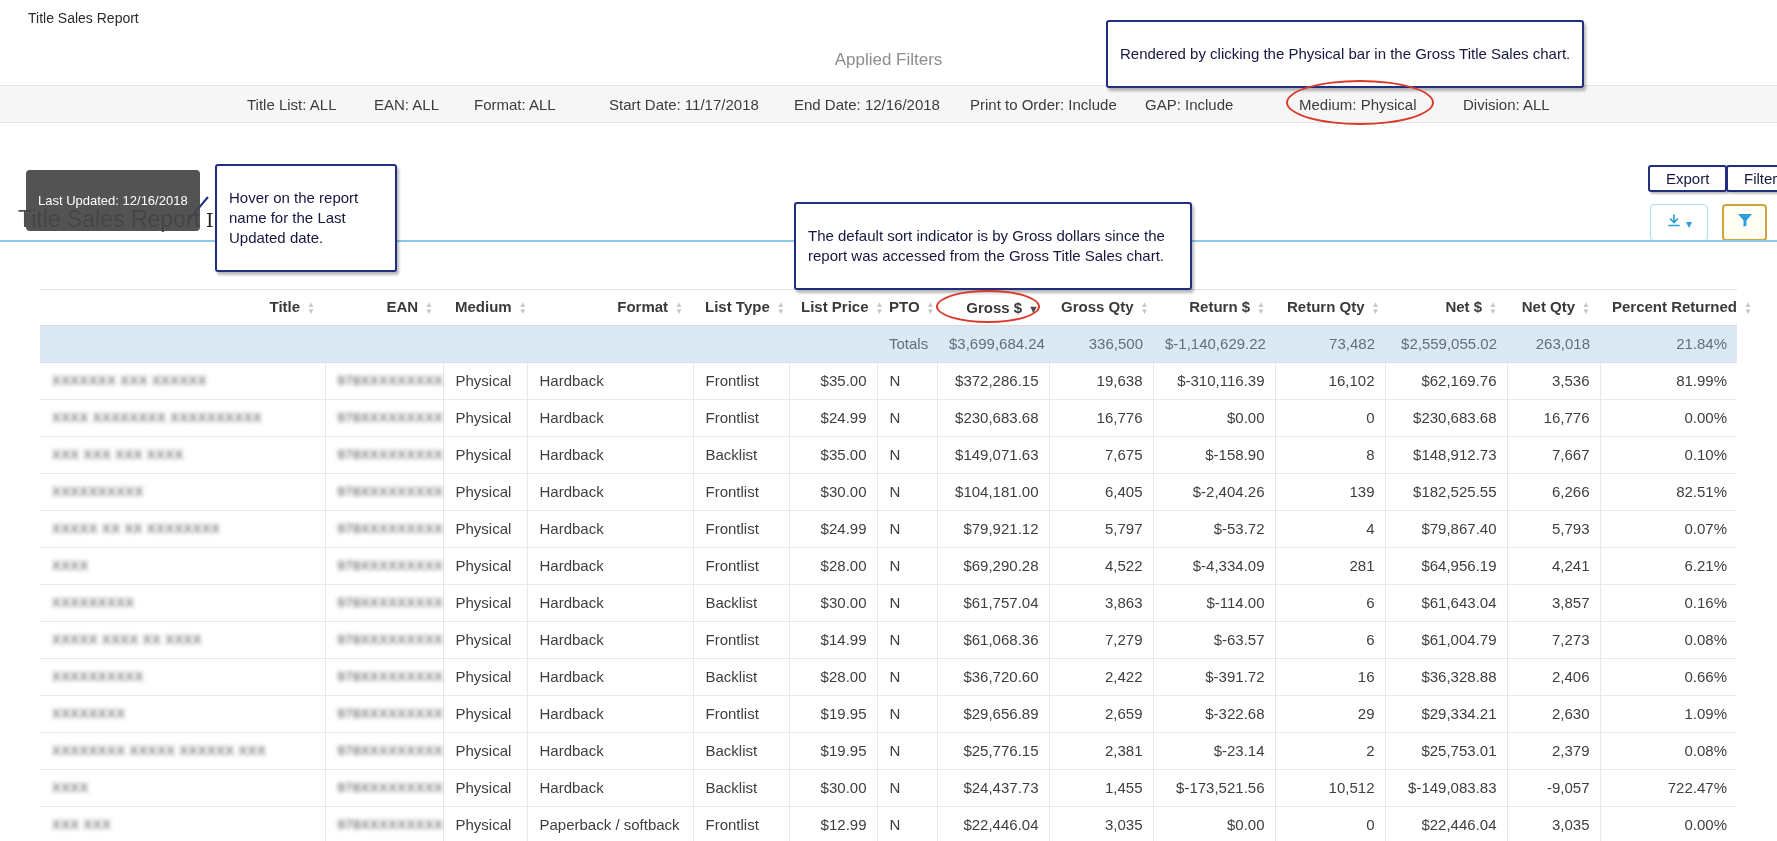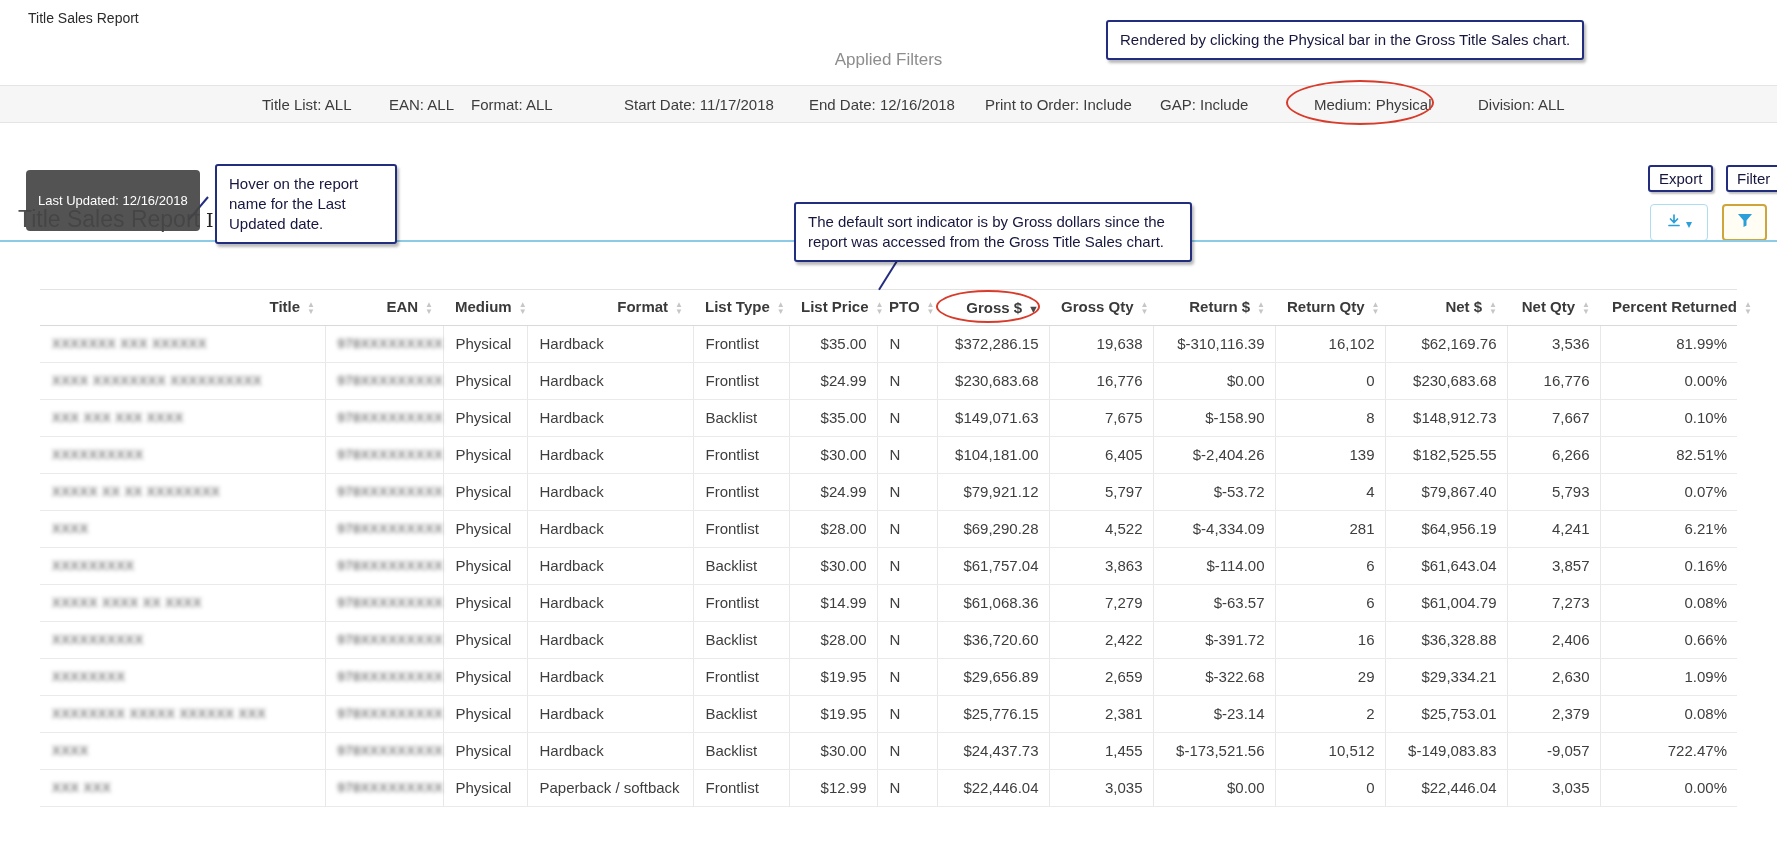--- a/index.html
+++ b/index.html
@@ -12,42 +12,42 @@
     overflow: hidden;
   }
 
   
   .app-title { position:absolute; left:28px; top:10px; font-size:14px; color:#2b2b2b; }
   .applied-filters-heading { position:absolute; top:50px; left:0; width:100%; text-align:center; font-size:17px; color:#8d8d8d; }
 
   
   .filter-bar { position:absolute; top:85px; left:0; width:100%; height:38px; background:#f6f6f6;
                 border-top:1px solid #e4e4e4; border-bottom:1px solid #e4e4e4; }
-  .fitem { position:absolute; top:10px; font-size:15px; color:#3c3c3c; white-space:nowrap;margin-left:15px; }
-  .fi-0{left:247px} .fi-1{left:374px} .fi-2{left:456px} .fi-3{left:609px} .fi-4{left:794px}
+  .fitem { position:absolute; top:10px; font-size:15px; color:#3c3c3c; white-space:nowrap; }
+  .fi-0{left:247px} .fi-1{left:374px} .fi-2{left:474px} .fi-3{left:609px} .fi-4{left:794px}
   .fi-5{left:970px} .fi-6{left:1145px} .fi-7{left:1299px} .fi-8{left:1463px}
 
   
   .red-ellipse { position:absolute; border:2.5px solid #d93b2b; border-radius:50%; z-index:8; }
   .ellipse-medium { left:1286px; top:80px; width:148px; height:45px; }
   .ellipse-gross  { left:936px;  top:290px; width:104px; height:33px; }
 
   
   .callout { position:absolute; background:#fff; border:2px solid #232d7f; border-radius:3px;
              box-shadow:2px 3px 3px rgba(0,0,0,0.28); color:#16163f; font-size:15px;
-             padding:8px 12px; line-height:20px; z-index:7; }
+             padding:22px 12px; line-height:20px; z-index:7; }
   .callout-chart { left:1106px; top:20px; white-space:nowrap; text-align:center; }
   .callout-hover { left:215px; top:164px; width:182px; text-align:left; }
   .callout-sort  { left:794px; top:202px; width:398px; }
   .tail { position:absolute; width:2px; background:#232d7f; z-index:6; }
   .tail-sort  { left:896px; top:261px; height:34px; transform:rotate(32deg); transform-origin:top center; }
   .tail-hover { left:207px; top:197px; height:30px; transform:rotate(40deg); transform-origin:top center; }
 
   .ann-label { position:absolute; background:#fff; border:2px solid #232d7f; border-radius:3px;
-               font-size:15px; padding:3px 9px; color:#16163f;
+               font-size:15px; padding:3px 16px; color:#16163f;
                box-shadow:2px 2px 2px rgba(0,0,0,0.25); z-index:7; }
   .ann-export { left:1648px; top:165px; }
   .ann-filter { left:1726px; top:165px; }
 
   
   .tooltip { position:absolute; left:26px; top:170px; background:rgba(68,68,68,0.92); color:#fff;
              font-size:13px; padding:23px 12px; border-radius:4px; z-index:7; }
 
   
   .page-title { position:absolute; left:18px; top:206px; font-size:23px; color:#4e4e4e; font-weight:400; }
@@ -169,20 +169,36 @@
       <th><span>Gross $</span><span class="sort-desc"></span></th>
       <th><span>Gross Qty</span><span class="sort-icon"></span></th>
       <th><span>Return $</span><span class="sort-icon"></span></th>
       <th><span>Return Qty</span><span class="sort-icon"></span></th>
       <th><span>Net $</span><span class="sort-icon"></span></th>
       <th><span>Net Qty</span><span class="sort-icon"></span></th>
       <th><span>Percent Returned</span><span class="sort-icon"></span></th>
     </tr>
   </thead>
   <tbody>
+    <tr class="totals-row">
+      <td></td>
+        <td></td>
+        <td></td>
+      <td></td>
+        <td></td>
+        <td></td>
+      <td>Totals</td>
+      <td class="num">$3,699,684.24</td>
+      <td class="num">336,500</td>
+      <td class="num">$-1,140,629.22</td>
+      <td class="num">73,482</td>
+      <td class="num">$2,559,055.02</td>
+      <td class="num">263,018</td>
+      <td class="num">21.84%</td>
+    </tr>
   <tr>
         <td class="blur">XXXXXXX XXX XXXXXX</td>
         <td class="blur">978XXXXXXXXX</td>
         <td>Physical</td>
         <td>Hardback</td>
         <td>Frontlist</td>
         <td class="num">$35.00</td>
         <td>N</td>
         <td class="num">$372,286.15</td>
         <td class="num">19,638</td>

